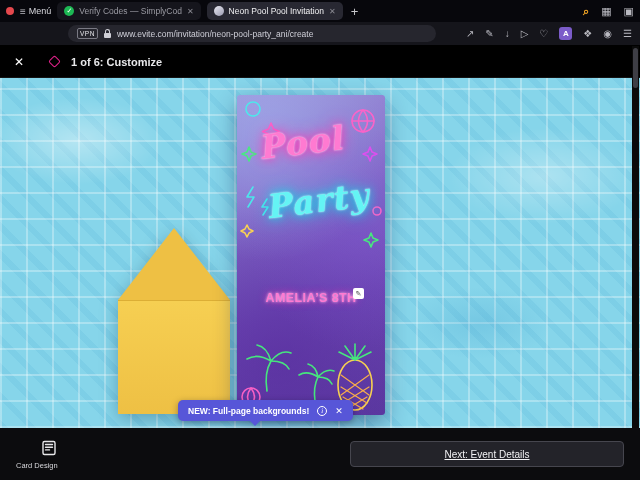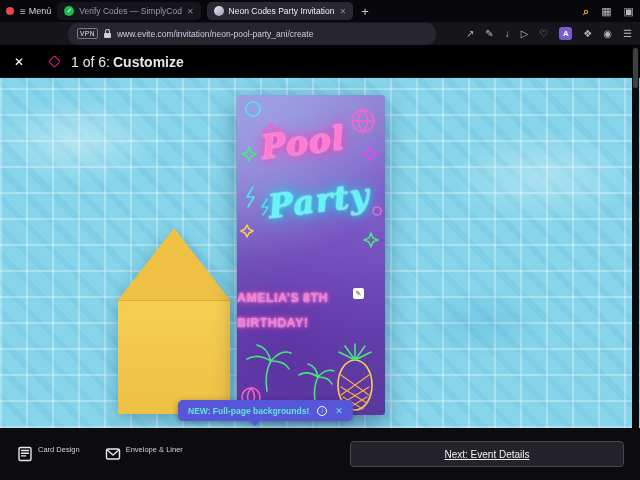--- a/index.html
+++ b/index.html
@@ -19,33 +19,33 @@
   .fav.lite { background:linear-gradient(145deg,#e8e8f0,#9a9ab0); }
   .tab-title { font-size:8.5px; white-space:nowrap; overflow:hidden; text-overflow:ellipsis; max-width:108px; }
   .tab-close { font-size:8px; color:#8a8a92; }
   .newtab { color:#c8c8cc; font-size:13px; line-height:1; margin-left:2px; }
   .strip-right { margin-left:auto; display:flex; align-items:center; gap:12px; }
   .strip-ic { font-size:11px; color:#b9b9c0; }
   .strip-ic.amber { color:#f5a623; font-weight:bold; }
 
   
   .urlbar { position:absolute; top:22px; left:0; width:640px; height:24px; background:#15151b; display:flex; align-items:center; padding:0 8px; border-bottom:1px solid #000; }
-  .url-field { height:22px; background:#26262e; border-radius:9px; display:flex; align-items:center; gap:6px; padding:0 9px; width:368px; margin-left:60px; }
+  .url-field { height:17px; background:#26262e; border-radius:9px; display:flex; align-items:center; gap:6px; padding:0 9px; width:368px; margin-left:60px; }
   .vpn-badge { font-size:6.5px; color:#e6e6ea; border:1px solid #7a7a84; border-radius:2px; padding:0 2px; letter-spacing:.5px; line-height:9px; }
   .lock { width:7px; height:5px; background:#cfcfd6; border-radius:1px; position:relative; margin-top:3px; flex:0 0 auto; }
   .lock::before { content:""; position:absolute; left:1px; top:-4px; width:3px; height:4px; border:1px solid #cfcfd6; border-bottom:none; border-radius:3px 3px 0 0; }
   .url-text { font-size:8.5px; color:#cfcfd8; white-space:nowrap; }
   .url-icons { margin-left:auto; display:flex; align-items:center; gap:11px; color:#b9b9c0; font-size:10px; }
   .avatar { width:13px; height:13px; border-radius:3px; background:#7b5cc9; color:#fff; font-size:8px; font-weight:bold; display:flex; align-items:center; justify-content:center; }
 
   
   .stepbar { position:absolute; top:46px; left:0; width:640px; height:32px; background:#000; display:flex; align-items:center; padding:0 14px; gap:12px; border-bottom:1px solid #141414; }
   .close-x { color:#fff; font-size:12px; }
   .step-tag { width:9px; height:9px; border:1.5px solid #e0218a; border-radius:2px; transform:rotate(45deg); margin-left:14px; flex:0 0 auto; }
-  .step-text { font-size:14px; color:#e8e8ea; }
+  .step-text { font-size:11px; color:#e8e8ea;font-weight:bold; }
   .step-text b { margin-left:3px; }
 
   
   .canvas { position:absolute; top:78px; left:0; width:640px; height:350px; overflow:hidden;
     background-color:#86d5ea;
     background-image:
       radial-gradient(ellipse 140px 70px at 12% 18%, rgba(255,255,255,.38), transparent 62%),
       radial-gradient(ellipse 160px 80px at 85% 28%, rgba(255,255,255,.32), transparent 60%),
       radial-gradient(ellipse 150px 90px at 50% 85%, rgba(255,255,255,.30), transparent 60%),
       radial-gradient(ellipse 120px 60px at 75% 70%, rgba(40,140,195,.18), transparent 60%),
@@ -64,37 +64,37 @@
     box-shadow:0 8px 22px rgba(10,30,80,.45);
     background-image:
       radial-gradient(circle at 20% 12%, rgba(170,205,255,.38), transparent 42%),
       radial-gradient(circle at 82% 45%, rgba(125,80,205,.40), transparent 52%),
       radial-gradient(circle at 30% 82%, rgba(85,40,155,.55), transparent 58%),
       linear-gradient(165deg,#9a90d8 0%, #8268c8 35%, #6d49b4 65%, #5b3aa0 100%);
   }
   .card-title { position:absolute; width:100%; text-align:center; font-family:"DejaVu Serif", serif; font-style:italic; font-weight:bold; font-size:33px; transform:rotate(-7deg); letter-spacing:1px; }
   .card-title.t1 { top:28px; left:-8px; color:#ff7ad1; text-shadow:0 0 2px #ffe4f6, 0 0 8px #ff3db8, 0 0 18px #ff3db8; }
   .card-title.t2 { top:86px; left:8px; color:#64f4f4; text-shadow:0 0 2px #e6ffff, 0 0 8px #12d8e8, 0 0 18px #12d8e8; }
-  .card-line { position:absolute; width:100%; font-size:12.5px; font-weight:bold; letter-spacing:.4px; color:#ff7ad2; text-shadow:0 0 3px #ffd0ef, 0 0 8px #ff2fb8; }
+  .card-line { position:absolute; width:100%; text-align:center; font-size:12.5px; font-weight:bold; letter-spacing:.4px; color:#ff7ad2; text-shadow:0 0 3px #ffd0ef, 0 0 8px #ff2fb8; }
   .card-line.l1 { top:196px; }
   .card-line.l2 { top:221px; }
   .edit-badge { position:absolute; left:116px; top:193px; width:11px; height:11px; background:#fff; border-radius:2px; display:flex; align-items:center; justify-content:center; }
   .edit-badge::before { content:"✎"; font-size:7px; color:#444; }
   .doodles { position:absolute; inset:0; pointer-events:none; }
 
   
-  .tooltip { position:absolute; left:178px; top:322px; height:21px; background:#5756d8; border-radius:5px; display:flex; align-items:center; gap:8px; padding:0 10px; color:#5eead4; box-shadow:0 2px 7px rgba(0,0,30,.35); }
+  .tooltip { position:absolute; left:178px; top:322px; height:21px; background:#5756d8; border-radius:5px; display:flex; align-items:center; gap:8px; padding:0 10px; color:#ffffff; box-shadow:0 2px 7px rgba(0,0,30,.35); }
   .tooltip::after { content:""; position:absolute; left:72px; top:21px; border:5px solid transparent; border-top-color:#5756d8; }
   .tip-text { font-size:8.5px; font-weight:bold; white-space:nowrap; }
   .tip-info { width:10px; height:10px; border:1px solid #fff; border-radius:50%; display:flex; align-items:center; justify-content:center; font-size:6.5px; font-style:italic; font-family:"DejaVu Serif", serif; }
   .tip-close { font-size:9px; }
 
   
   .bottombar { position:absolute; top:428px; left:0; width:640px; height:52px; background:#0c0c0e; display:flex; align-items:center; padding:0 16px; gap:24px; }
-  .bb-item { display:flex; flex-direction:row; align-items:flex-start; gap:4px; color:#e2e2e6; }
+  .bb-item { display:flex; flex-direction:column; align-items:flex-end; gap:4px; color:#e2e2e6; }
   .bb-item svg { display:block; }
   .bb-label { font-size:7.5px; color:#d6d6da; white-space:nowrap; }
   .next-btn { margin-left:auto; width:274px; height:26px; background:#232329; border:1px solid #46464e; border-radius:4px; color:#f2f2f4; font-size:10px; display:flex; align-items:center; justify-content:center;text-decoration:underline; }
 
   
   .scroll-track { position:absolute; top:46px; right:1px; width:7px; height:382px; background:#0a0a0a; }
   .scroll-thumb { position:absolute; top:2px; left:1px; width:5px; height:40px; background:#3e3e45; border-radius:3px; }
 </style>
 </head>
 <body>
@@ -109,21 +109,21 @@
     </span>
 
     <div class="tab inactive">
       <span class="fav green">✓</span>
       <span class="tab-title">Verify Codes — SimplyCod</span>
       <span class="tab-close">✕</span>
     </div>
 
     <div class="tab active">
       <span class="fav lite"></span>
-      <span class="tab-title">Neon Codes Party Invitation</span>
+      <span class="tab-title">Neon Pool Pool Invitation</span>
       <span class="tab-close">✕</span>
     </div>
 
     <span class="newtab">+</span>
 
     <span class="strip-right">
       <span class="strip-ic amber">⌕</span>
       <span class="strip-ic">▦</span>
       <span class="strip-ic">▣</span>
     </span>
@@ -185,21 +185,20 @@
           <path d="M14 293 q-7 9 0 18 M14 293 q7 9 0 18" stroke="#ff63c8"></path>
           <ellipse cx="118" cy="290" rx="17" ry="25" stroke="#ffd84d"></ellipse>
           <path d="M104 280 l28 20 M104 292 l26 16 M106 302 l20 12 M132 280 l-28 20 M132 292 l-26 16 M130 302 l-20 12" stroke="#ffb347" stroke-width="1.2"></path>
           <path d="M118 265 l-10 -14 M118 265 l0 -16 M118 265 l10 -14 M118 265 l-16 -8 M118 265 l16 -8" stroke="#45f07c"></path>
           <path d="M56 308 l1.5 4 4 1.5 -4 1.5 -1.5 4 -1.5 -4 -4 -1.5 4 -1.5z" stroke="#49ecec"></path>
         </g>
       </svg>
       <div class="card-title t1">Pool</div>
       <div class="card-title t2">Party</div>
       <div class="card-line l1">AMELIA’S 8TH</div>
-      <div class="card-line l2">BIRTHDAY!</div>
       <span class="edit-badge"></span>
     </div>
 
     <div class="tooltip">
       <span class="tip-text">NEW: Full-page backgrounds!</span>
       <span class="tip-info">i</span>
       <span class="tip-close">✕</span>
     </div>
 
   </div>
@@ -209,29 +208,20 @@
     <div class="bb-item">
       <svg width="18" height="18" viewBox="0 0 18 18">
         <g fill="none" stroke="#e8e8ea" stroke-width="1.4" stroke-linecap="round">
           <rect x="3" y="2.5" width="12" height="13" rx="1.5"></rect>
           <path d="M5.5 5.5 h7 M5.5 8.2 h7 M5.5 10.9 h4"></path>
         </g>
       </svg>
       <span class="bb-label">Card Design</span>
     </div>
 
-    <div class="bb-item">
-      <svg width="18" height="18" viewBox="0 0 18 18">
-        <g fill="none" stroke="#e8e8ea" stroke-width="1.4" stroke-linecap="round" stroke-linejoin="round">
-          <rect x="2.5" y="4" width="13" height="10" rx="1.5"></rect>
-          <path d="M3.2 5 l5.8 5 5.8 -5"></path>
-        </g>
-      </svg>
-      <span class="bb-label">Envelope &amp; Liner</span>
-    </div>
 
 
 
     <div class="next-btn">Next: Event Details</div>
   </div>
 
   <div class="scroll-track">
     <div class="scroll-thumb"></div>
   </div>
 

